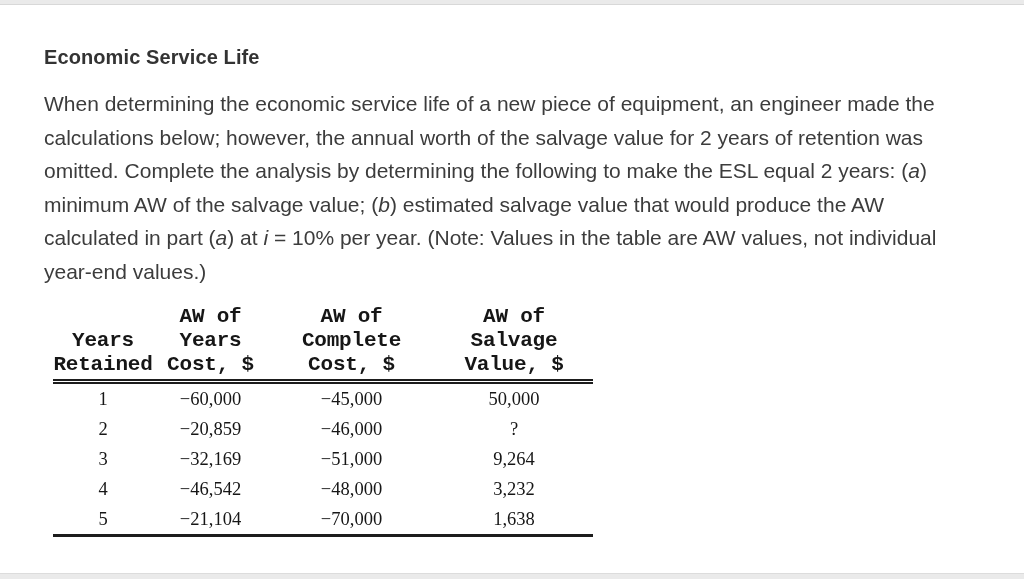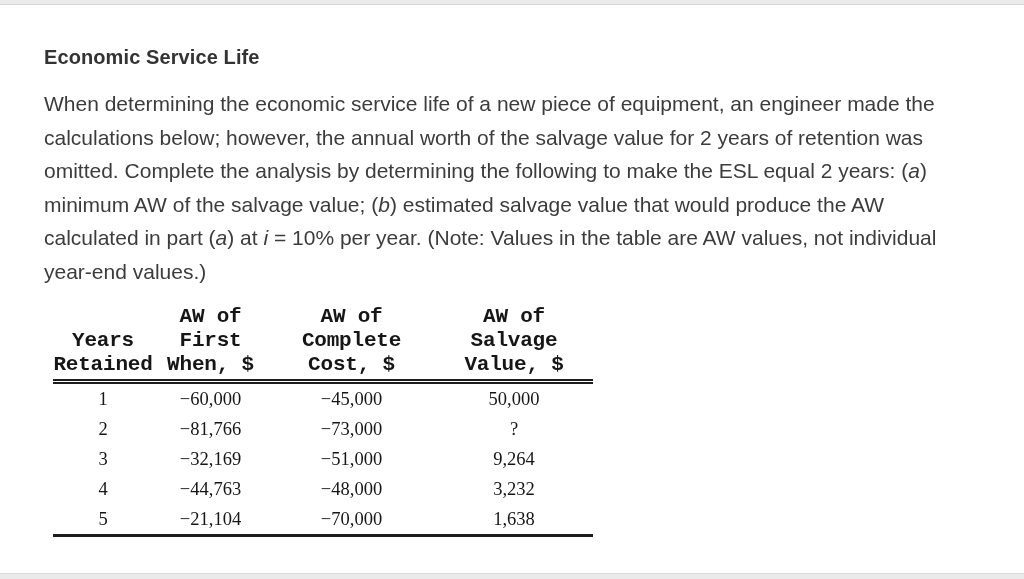--- a/index.html
+++ b/index.html
@@ -99,54 +99,54 @@
         <col class="c4">
     </colgroup>
     <thead>
       <tr>
           <th>
             <span class="th-line">Years</span>
             <span class="th-line">Retained</span>
           </th>
           <th>
             <span class="th-line">AW of</span>
-            <span class="th-line">First When, $</span>
+            <span class="th-line">Years Cost, $</span>
           </th>
           <th>
             <span class="th-line">AW of</span>
             <span class="th-line">Complete Cost, $</span>
           </th>
           <th>
             <span class="th-line">AW of</span>
             <span class="th-line">Salvage Value, $</span>
           </th>
         </tr>
     </thead>
     <tbody>
         <tr>
           <td>1</td>
           <td>−60,000</td>
           <td>−45,000</td>
           <td>50,000</td>
         </tr>
         <tr>
           <td>2</td>
-          <td>−81,766</td>
-          <td>−73,000</td>
+          <td>−20,859</td>
+          <td>−46,000</td>
           <td>?</td>
         </tr>
         <tr>
           <td>3</td>
           <td>−32,169</td>
           <td>−51,000</td>
           <td>9,264</td>
         </tr>
         <tr>
           <td>4</td>
-          <td>−44,763</td>
+          <td>−46,542</td>
           <td>−48,000</td>
           <td>3,232</td>
         </tr>
         <tr>
           <td>5</td>
           <td>−21,104</td>
           <td>−70,000</td>
           <td>1,638</td>
         </tr>
       </tbody>

